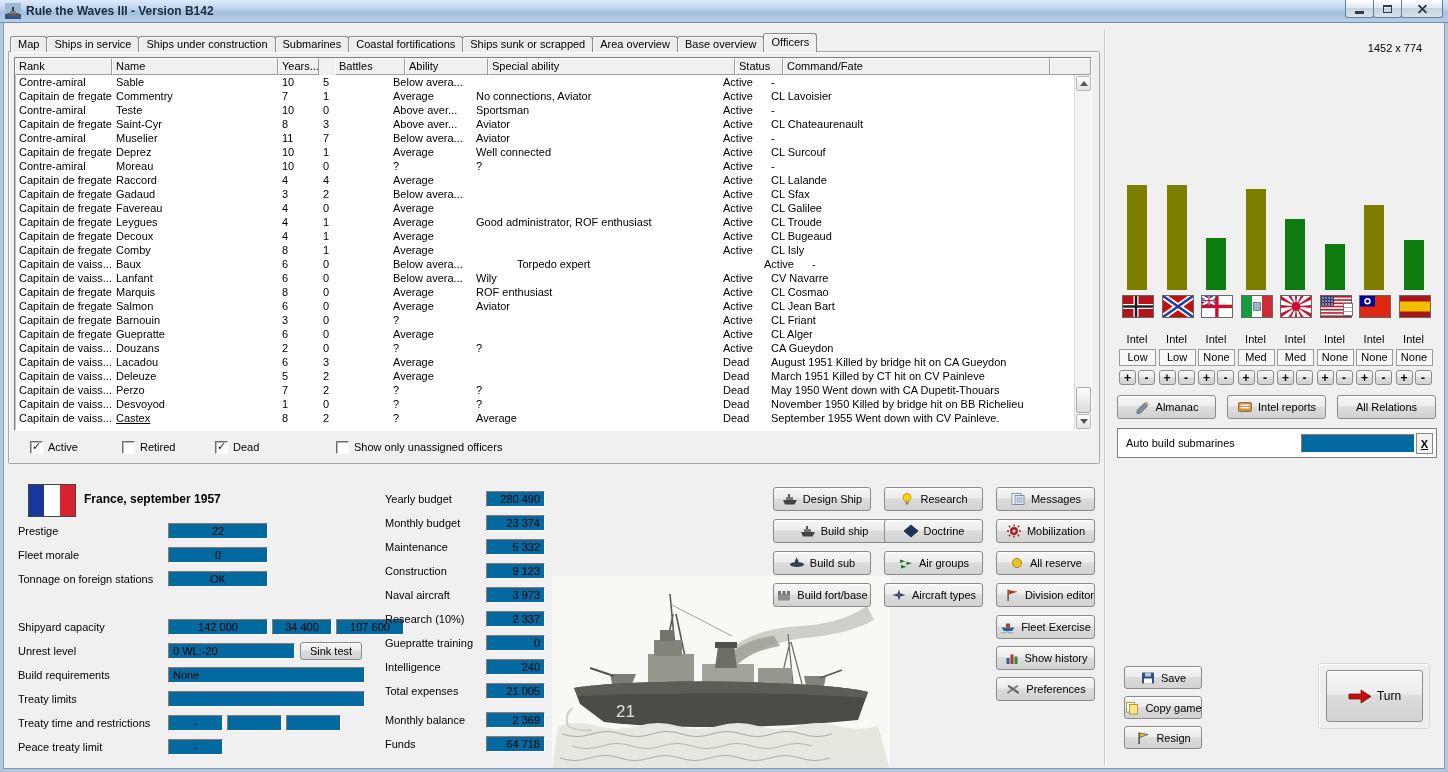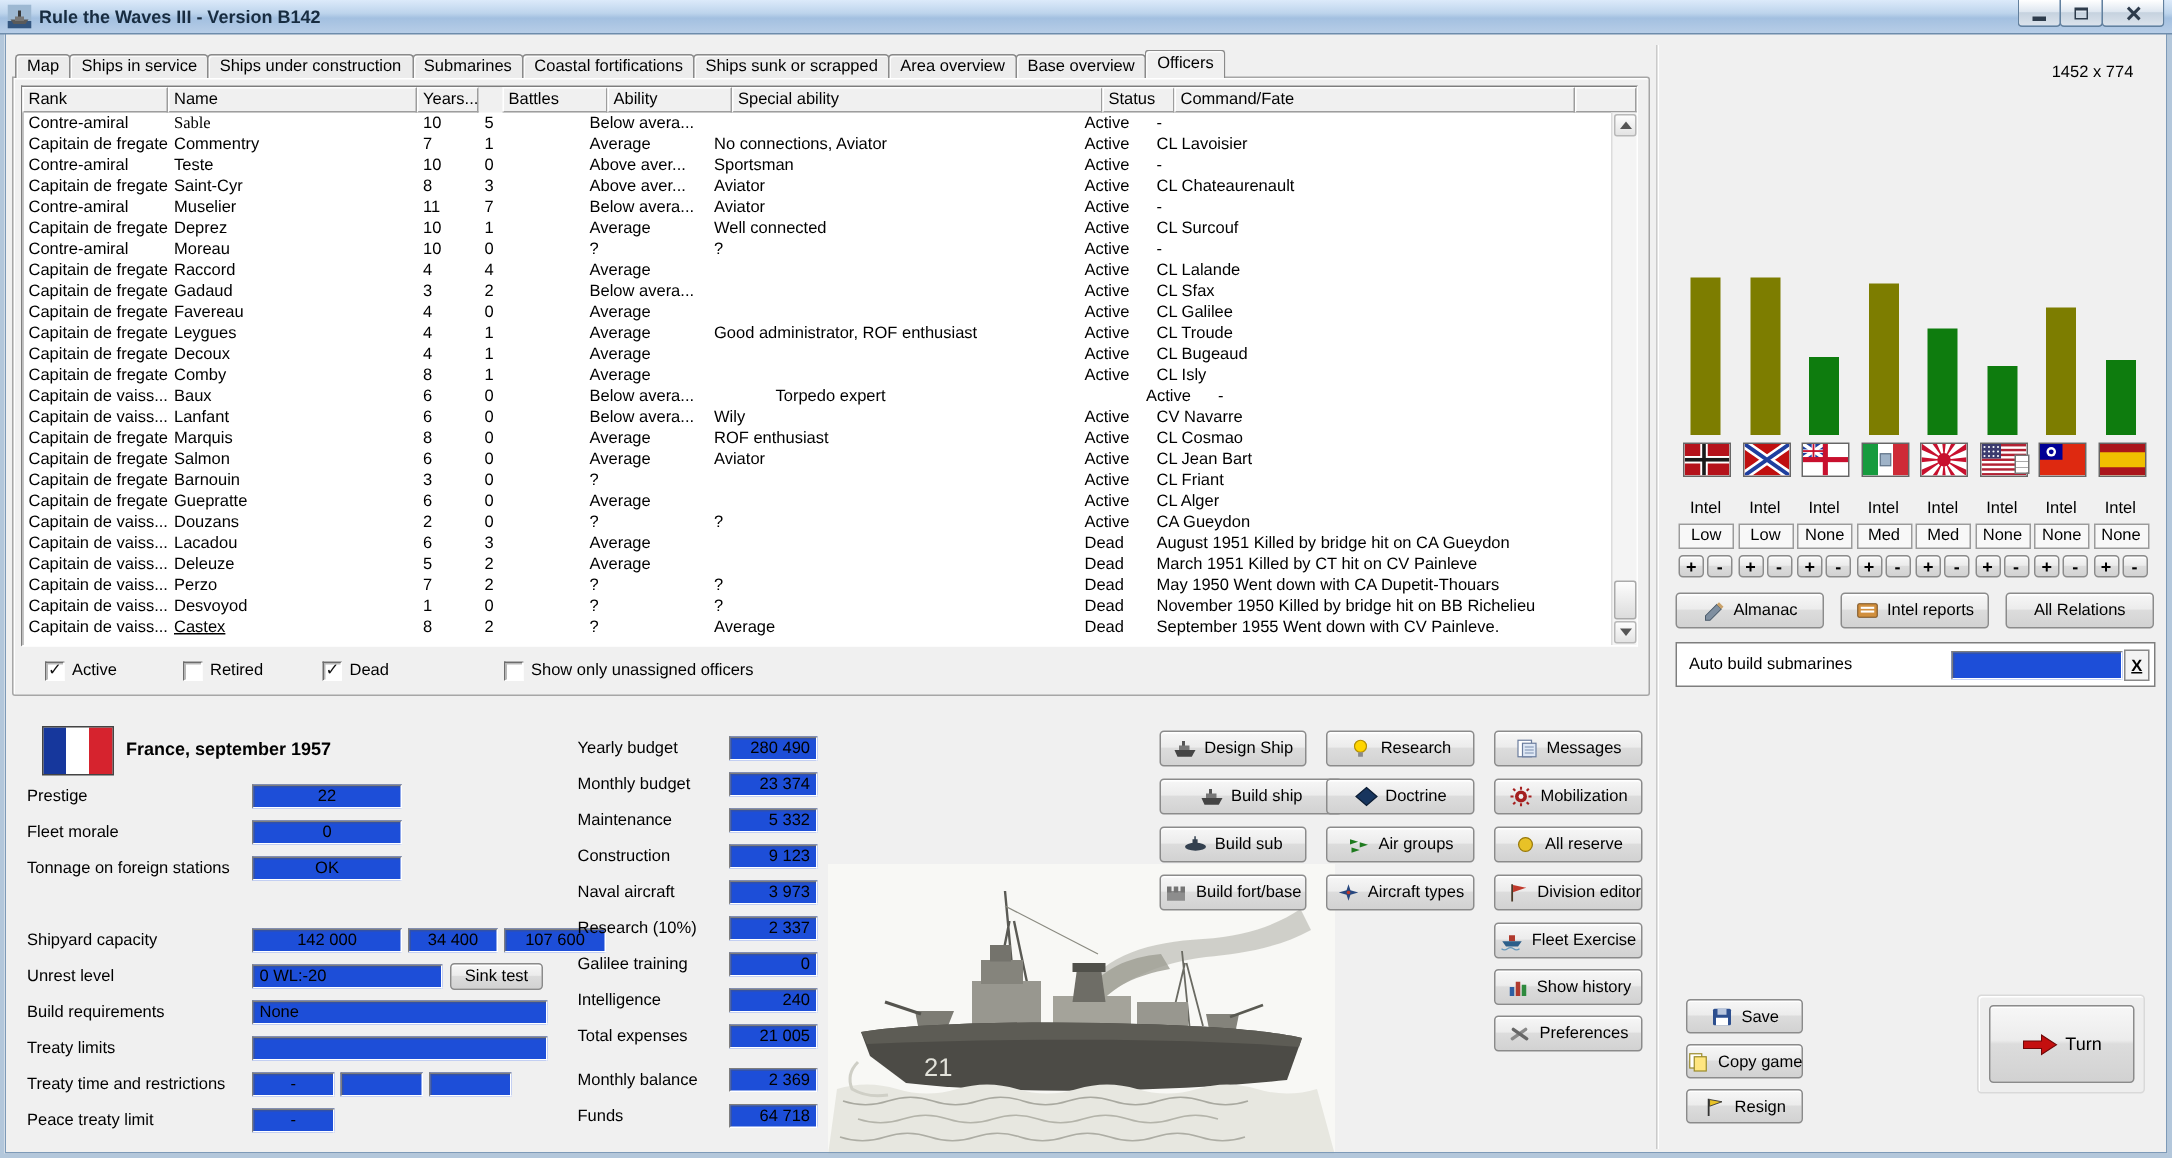--- a/index.html
+++ b/index.html
@@ -55,21 +55,21 @@
 #france-flag{position:absolute;left:28px;top:484px;width:48px;height:33px;border:1px solid #444;
  background:linear-gradient(90deg,#16379c 0,#16379c 33.3%,#fff 33.3%,#fff 66.6%,#d6232e 66.6%)}
 #country-title{position:absolute;left:84px;top:492px;font-size:12px;font-weight:bold}
 #country-fields{position:absolute;left:18px;top:523px;width:430px;height:250px}
 #budget-fields{position:absolute;left:385px;top:491px;width:180px;height:272px}
 .crow{position:absolute;left:0;width:100%;height:18px}
 .clabel{position:absolute;left:0;top:2px;white-space:nowrap}
 .box{position:absolute;top:0;height:16px;line-height:14px;text-align:center;overflow:hidden;white-space:nowrap}
 .box.left{text-align:left;padding-left:4px}
 .box.num{text-align:right;padding-right:4px}
-.sunk{background:#1d4ed8;border-top:1px solid #7e7e7e;border-left:1px solid #7e7e7e;border-bottom:1px solid #fff;border-right:1px solid #fff;box-shadow:inset 1px 1px 0 rgba(90,90,90,.35)}
+.sunk{background:#0369a1;border-top:1px solid #7e7e7e;border-left:1px solid #7e7e7e;border-bottom:1px solid #fff;border-right:1px solid #fff;box-shadow:inset 1px 1px 0 rgba(90,90,90,.35)}
 
 .btn{display:flex;align-items:center;justify-content:center;gap:5px;white-space:nowrap;cursor:default;
  background:linear-gradient(180deg,#f7f7f7,#ececec 45%,#dcdcdc 50%,#d2d2d2);border:1px solid #8b8b8b;border-radius:3px;box-shadow:inset 0 1px 0 #fff}
 .smallbtn{position:absolute;top:-1px;height:18px}
 .action{position:absolute;height:24px}
 .bicon{width:16px;height:14px;flex:none}
 .pm{position:absolute;width:17px;height:15px;font-weight:bold;font-size:12px;line-height:1}
 #actions,#rightpanel{position:absolute;inset:0}
 
 #sizelabel{position:absolute;left:1345px;top:42px;width:100px;text-align:center}
@@ -131,21 +131,21 @@
       <div class="th" style="width: 70px; margin-left: 16px;">Battles</div>
       <div class="th" style="width: 83px;">Ability</div>
       <div class="th" style="width: 247px;">Special ability</div>
       <div class="th" style="width: 48px;">Status</div>
       <div class="th" style="width: 267px;">Command/Fate</div>
       <div class="th fill"></div>
     </div>
   <div id="tbody" class="tbody">
       <div class="tr">
         <div class="td" style="width: 97px;">Contre-amiral</div>
-        <div class="td" style="width: 166px; font-family: Liberation Serif, serif;">Sable</div>
+        <div class="td" style="width: 166px;">Sable</div>
         <div class="td" style="width: 41px;">10</div>
         <div class="td" style="width: 70px;">5</div>
         <div class="td" style="width: 83px;">Below avera...</div>
         <div class="td" style="width: 247px;"></div>
         <div class="td" style="width: 48px;">Active</div>
         <div class="td" style="width: 267px;">-</div>
       </div>
       <div class="tr">
         <div class="td" style="width: 97px;">Capitain de fregate</div>
         <div class="td" style="width: 166px;">Commentry</div>
@@ -480,21 +480,21 @@
     </div>
     <div class="crow" style="top: 96px;">
       <div class="clabel">Naval aircraft</div>
       <div class="box sunk num" style="left: 101px; width: 59px;">3 973</div>
     </div>
     <div class="crow" style="top: 120px;">
       <div class="clabel">Research (10%)</div>
       <div class="box sunk num" style="left: 101px; width: 59px;">2 337</div>
     </div>
     <div class="crow" style="top: 144px;">
-      <div class="clabel">Galilee training</div>
+      <div class="clabel">Guepratte training</div>
       <div class="box sunk num" style="left: 101px; width: 59px;">0</div>
     </div>
     <div class="crow" style="top: 168px;">
       <div class="clabel">Intelligence</div>
       <div class="box sunk num" style="left: 101px; width: 59px;">240</div>
     </div>
     <div class="crow" style="top: 192px;">
       <div class="clabel">Total expenses</div>
       <div class="box sunk num" style="left: 101px; width: 59px;">21 005</div>
     </div>

